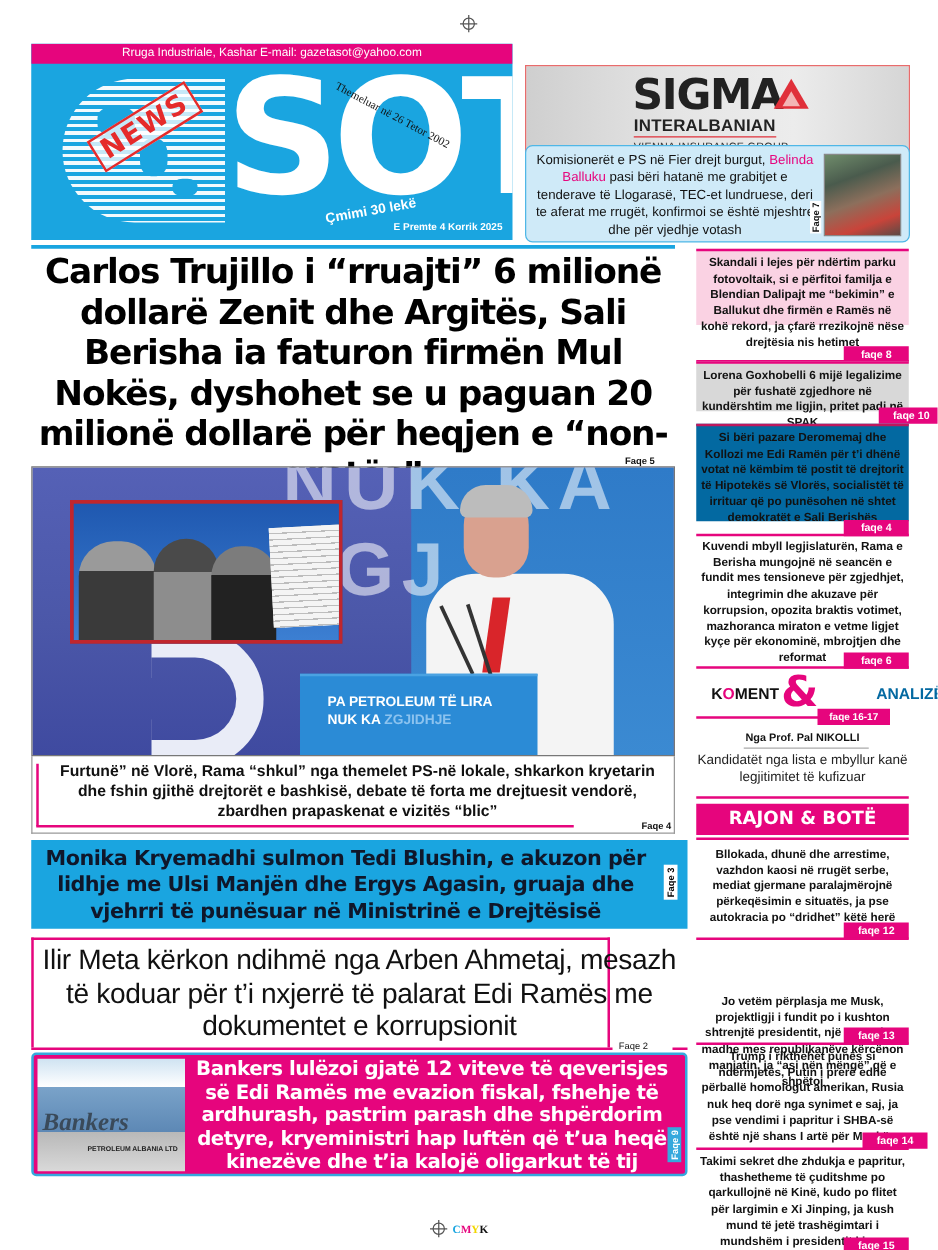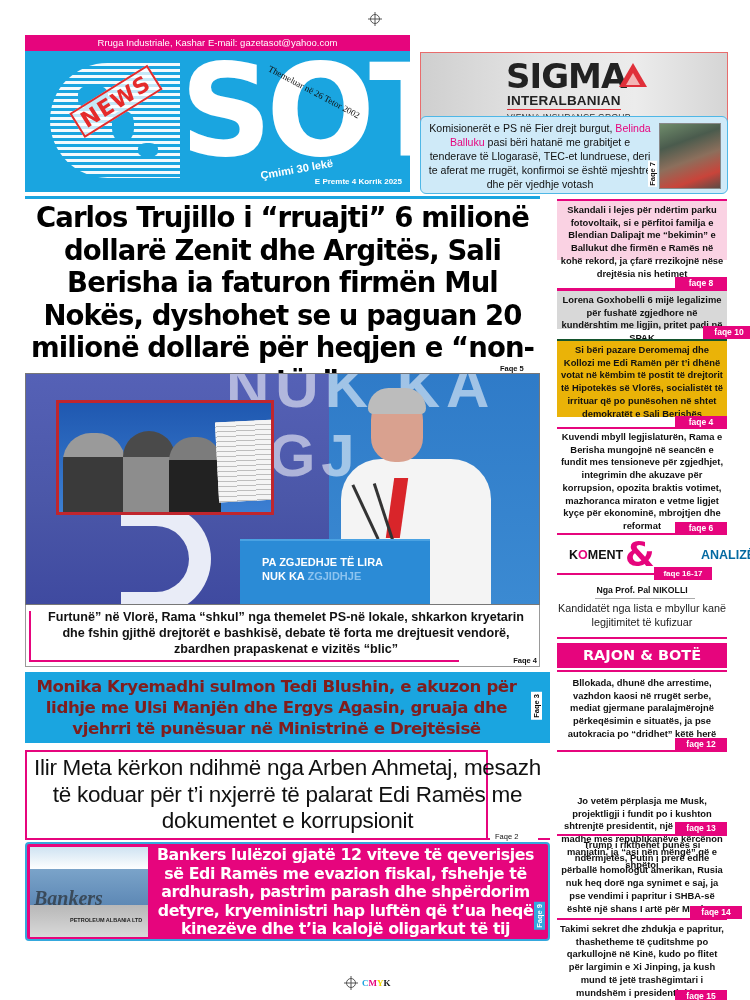--- a/index.html
+++ b/index.html
@@ -70,21 +70,21 @@
   .mic { position: absolute; width: 3px; height: 60px; background: #333; }
 
   .caption-furtune { position: absolute; left: 25px; top: 605px; width: 515px; height: 62px; border: 1px solid #999; border-top: none; }
   .caption-furtune .bar { position: absolute; left: 3px; top: 6px; width: 2px; height: 50px; background: #e6057d; }
   .caption-furtune .under { position: absolute; left: 3px; bottom: 4px; width: 430px; height: 2px; background: #e6057d; }
   .caption-furtune .txt { position: absolute; left: 10px; top: 4px; width: 500px; text-align: center; font-weight: bold; font-size: 12.6px; line-height: 16px; }
   .caption-furtune .pg { position: absolute; right: 2px; bottom: 1px; font-weight: bold; font-size: 7.5px; }
 
   
   .box-kryemadhi { position: absolute; left: 25px; top: 672px; width: 525px; height: 71px; background: #1aa5e0; }
-  .box-kryemadhi .txt { position: absolute; left: 4px; top: 4px; width: 495px; text-align: center; color: #7f1d1d; font-weight: bold; font-size: 16.6px; line-height: 21px; font-family: "DejaVu Sans", sans-serif; letter-spacing: -0.4px; }
+  .box-kryemadhi .txt { position: absolute; left: 4px; top: 4px; width: 495px; text-align: center; color: #0f172a; font-weight: bold; font-size: 16.6px; line-height: 21px; font-family: "DejaVu Sans", sans-serif; letter-spacing: -0.4px; }
   .box-kryemadhi .vert-page { right: 8px; top: 20px; background: #fff; color: #000; padding: 2px 1px; }
 
   
   .box-meta { position: absolute; left: 25px; top: 750px; width: 463px; height: 88px; border: 2px solid #e6057d; border-bottom: none; }
   .box-meta .txt { position: absolute; left: 2px; top: 3px; width: 517px; text-align: center; font-size: 22.5px; line-height: 26.5px; color: #111; letter-spacing: -0.3px; }
   .box-meta-bottom { position: absolute; left: 25px; top: 838px; height: 2px; width: 465px; background: #e6057d; }
   .box-meta-bottom2 { position: absolute; left: 538px; top: 838px; height: 2px; width: 12px; background: #e6057d; }
   .box-meta-pg { position: absolute; left: 495px; top: 832px; font-weight: normal; font-size: 7.5px; }
 
   
@@ -92,21 +92,21 @@
   .box-bankers .img { position: absolute; left: 3px; top: 3px; width: 118px; height: 90px; background: linear-gradient(180deg,#cfe3f2 0%,#ffffff 25%, #7aa3c9 25%, #5d88b5 65%, #b8b8b8 65%, #d9d9d9 100%); overflow: hidden; }
   .box-bankers .img .logo { position: absolute; left: 4px; top: 40px; font-family: "Liberation Serif", serif; font-style: italic; font-weight: bold; font-size: 20px; color: #3a4a5a; }
   .box-bankers .img .sub { position: absolute; left: 40px; top: 70px; font-size: 5.5px; font-weight: bold; color: #222; }
   .box-bankers .txt { position: absolute; left: 126px; top: 2px; width: 385px; text-align: center; color: #fff; font-weight: bold; font-size: 15.8px; line-height: 18.6px; font-family: "DejaVu Sans", sans-serif; letter-spacing: -0.4px; }
   .box-bankers .vert-page { right: 3px; top: 58px; background: #35a8dd; color: #fff; padding: 2px 1px; }
 
   .cmyk { position: absolute; left: 362px; top: 978px; font-family: "Liberation Serif", serif; font-weight: bold; font-size: 9px; }
   .side-item { position: absolute; left: 0; width: 170px; text-align: center; font-weight: bold; font-size: 9.4px; line-height: 12.7px; color: #111; }
   .side-item.pink { background: #fad2e3; border-top: 2px solid #e6057d; }
   .side-item.gray { background: #d8d8d8; border-top: 2px solid #e6057d; }
-  .side-item.blue { background: #eab308; border-top: 2px solid #14532d; }
+  .side-item.blue { background: #0369a1; border-top: 2px solid #be185d; }
   .side-item .t { display: block; padding: 3px 2px 2px; }
   .faqe-tag { position: absolute; right: 0; height: 13px; background: #e6057d; color: #fff; font-weight: bold; font-size: 8.5px; line-height: 13px; width: 52px; text-align: center; }
   .faqe-line { position: absolute; left: 0; height: 1.5px; background: #e6057d; }
 
   .koment { position: absolute; left: 557px; top: 537px; width: 170px; height: 50px; }
   .koment .k1 { position: absolute; left: 12px; top: 11px; font-weight: bold; font-size: 12.5px; color: #111; }
   .koment .k1 .o { color: #e6057d; }
   .koment .amp { position: absolute; left: 68px; top: -3px; font-family: "DejaVu Sans", sans-serif; font-weight: bold; font-size: 34px; color: #e6057d; }
   .koment .k2 { position: absolute; left: 103px; top: 11px; font-weight: bold; font-size: 12.5px; color: #0369a1; margin-left: 41px; }
   .koment .line { position: absolute; left: 0; top: 36px; width: 112px; height: 1.5px; background: #e6057d; }
@@ -178,21 +178,21 @@
     <div class="doc"></div>
   </div>
   <div class="speaker-body"></div>
   <div class="speaker-head"></div>
   <div class="speaker-hair"></div>
   <div class="speaker-tie"></div>
   <div class="mic" style="left:338px; top:108px; transform:rotate(-25deg);"></div>
   <div class="mic" style="left:356px; top:108px; transform:rotate(-18deg);"></div>
   <div class="podium">
     <div class="podium-text">
-      <div><span>PA </span><span>ZGJEDHJE</span><span> TË LIRA</span></div>
+      <div><span>PA </span><span>PETROLEUM</span><span> TË LIRA</span></div>
       <div><span>NUK KA </span><span class="dim">ZGJIDHJE</span></div>
     </div>
   </div>
 </div>
 
 <div class="caption-furtune">
   <div class="bar"></div>
   <div class="txt">Furtunë” në Vlorë, Rama “shkul” nga themelet PS-në lokale, shkarkon kryetarin dhe fshin gjithë drejtorët e bashkisë, debate të forta me drejtuesit vendorë, zbardhen prapaskenat e vizitës “blic”</div>
   <div class="under"></div>
   <div class="pg">Faqe 4</div>

